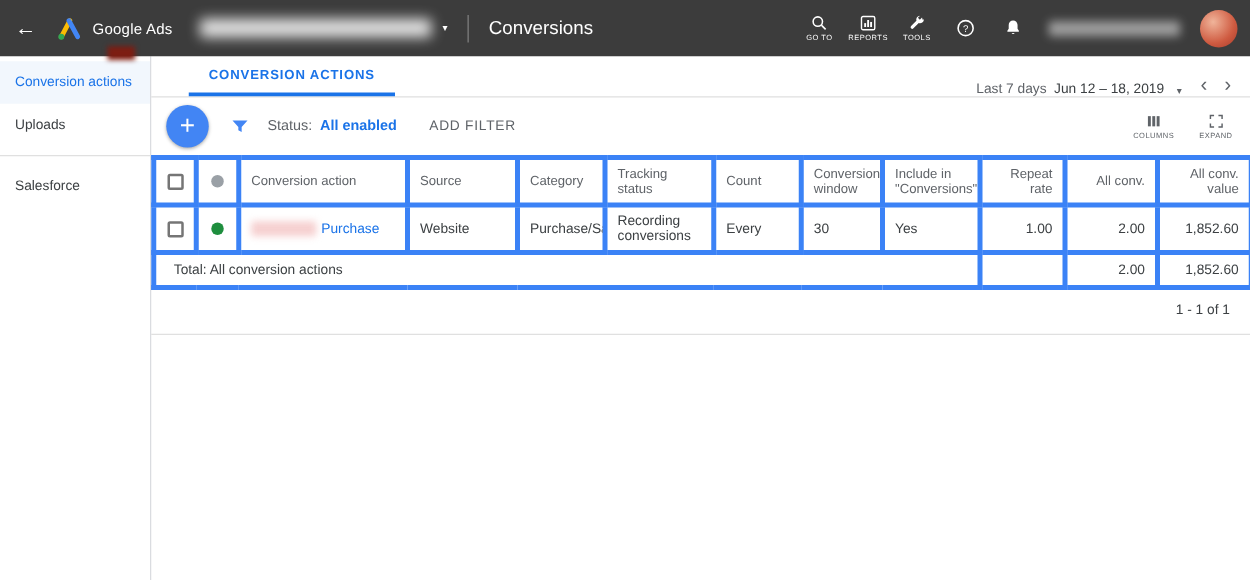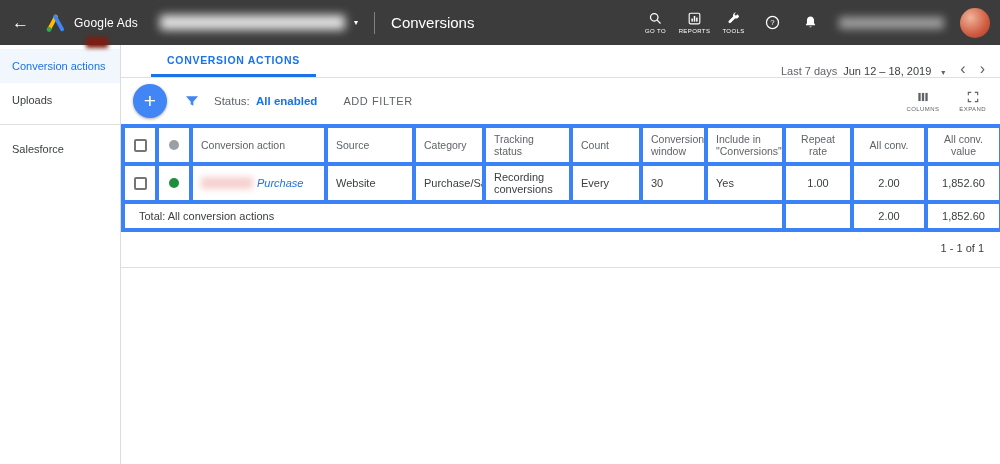--- a/index.html
+++ b/index.html
@@ -65,29 +65,29 @@
   .fb-right { margin-left:auto; display:flex; gap:20px; }
   .fb-btn { display:flex; flex-direction:column; align-items:center; color:#5f6368; cursor:pointer; }
   .fb-btn svg { width:14px; height:14px; }
   .fb-btn .lbl { font-size:6px; margin-top:2px; letter-spacing:.4px; }
 
   
   table { border-collapse:collapse; table-layout:fixed; width:100%; }
   th, td { border:4px solid #3b82f6; padding:5px 8px; overflow:hidden; }
   th { font-size:10.5px; font-weight:normal; color:#5f6368; text-align:left; height:30px; vertical-align:middle; }
   td { font-size:11px; color:#3c4043; height:37px; vertical-align:middle; }
-  .num { text-align:center; }
+  .num { text-align:right; }
   .cell-center { text-align:center; }
   .checkbox { width:13px; height:13px; border:2px solid #757575; border-radius:2px; margin:0 auto; cursor:pointer; background:#fff; }
   .dot { width:10px; height:10px; border-radius:50%; margin:0 auto; }
   .dot-gray { background:#9aa0a6; }
   .dot-green { background:#1e8e3e; }
   .name-cell { display:flex; align-items:center; }
   .blur-name { width:52px; height:12px; background:rgba(238,170,170,.55); filter:blur(3px); border-radius:2px; margin-right:4px; flex:none; }
-  .name-link { color:#1a73e8; cursor:pointer; white-space:nowrap;font-style:italic; }
+  .name-link { color:#1a73e8; cursor:pointer; white-space:nowrap; }
   .total-row td { height:28px; font-size:11px; }
   .total-label { padding-left:14px; }
 
   .pagination-row { display:flex; justify-content:flex-end; padding:10px 16px 13px; font-size:11px;
     color:#3c4043; border-bottom:1px solid #e0e0e0; }
 </style>
 </head>
 <body>
 
 <div class="topbar">

